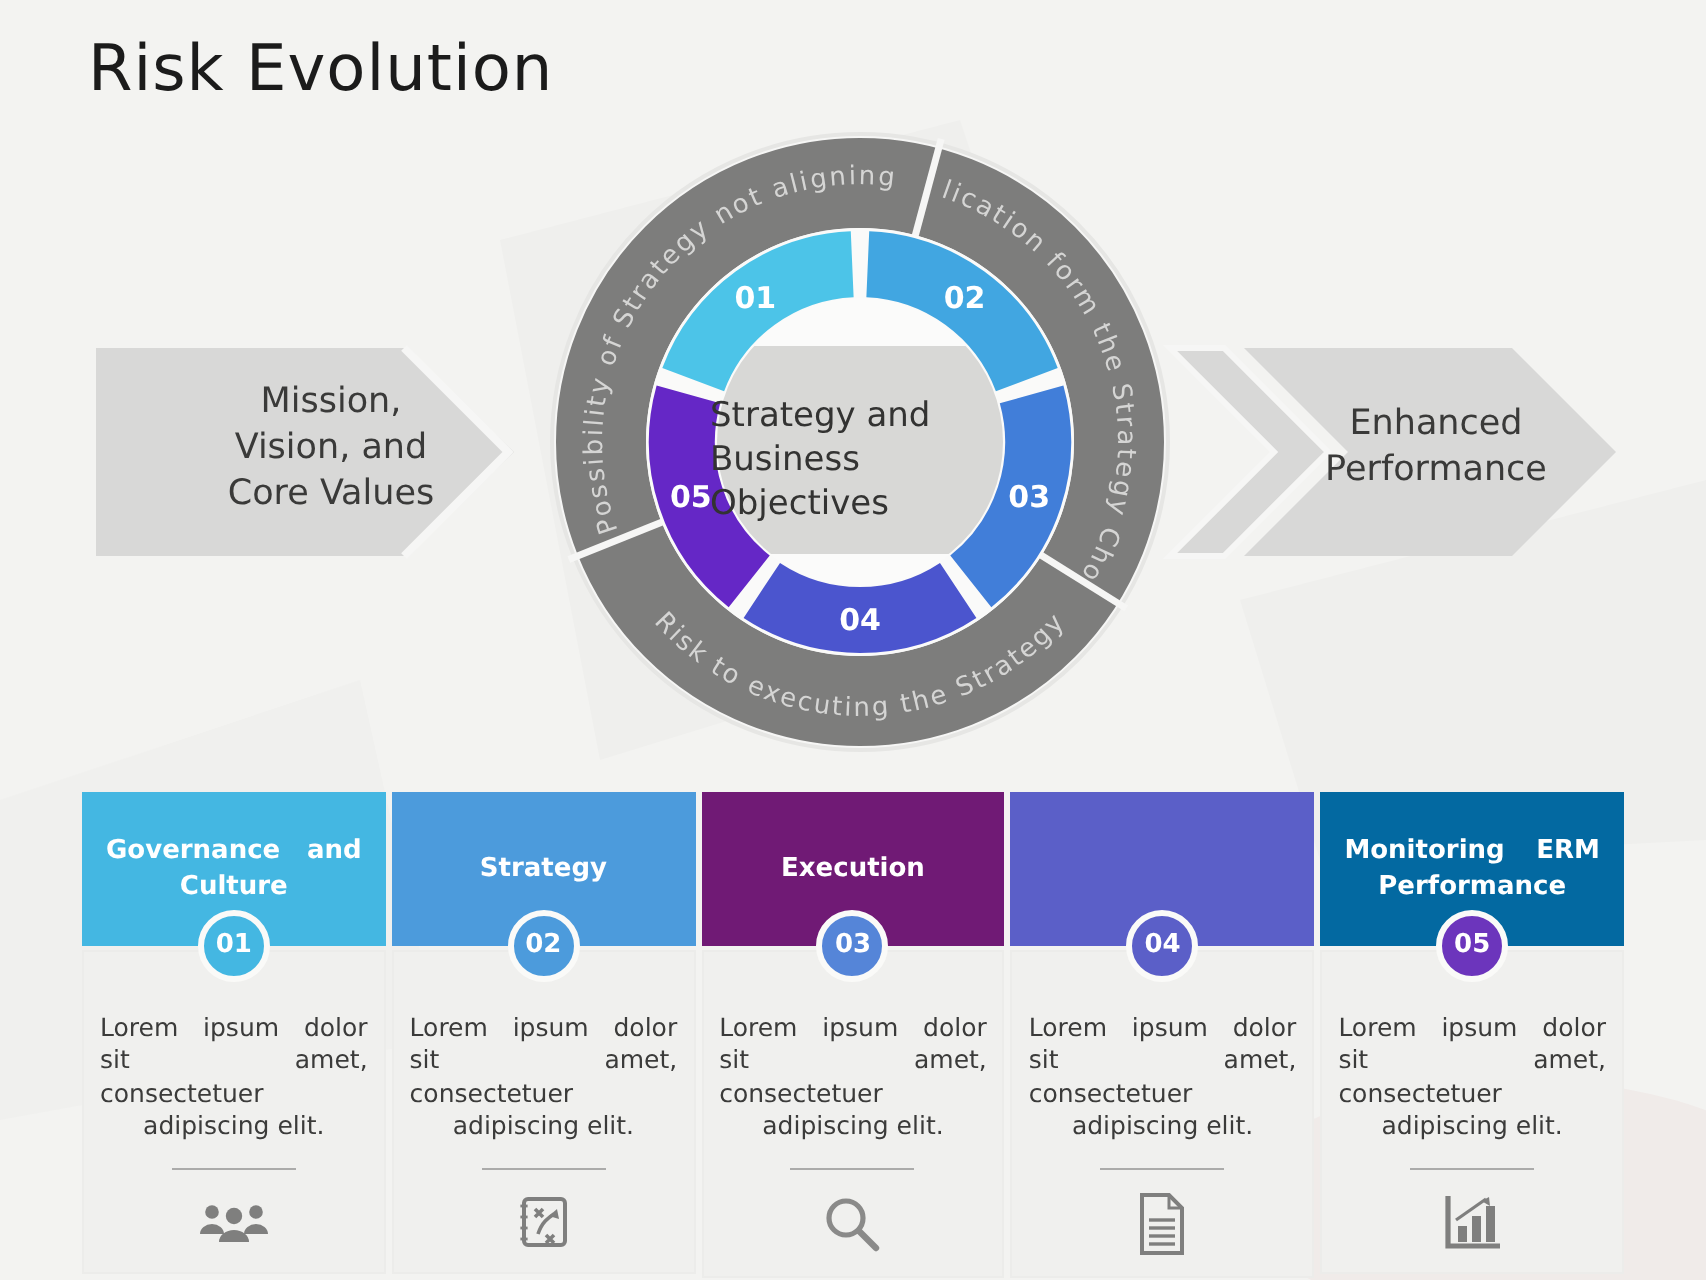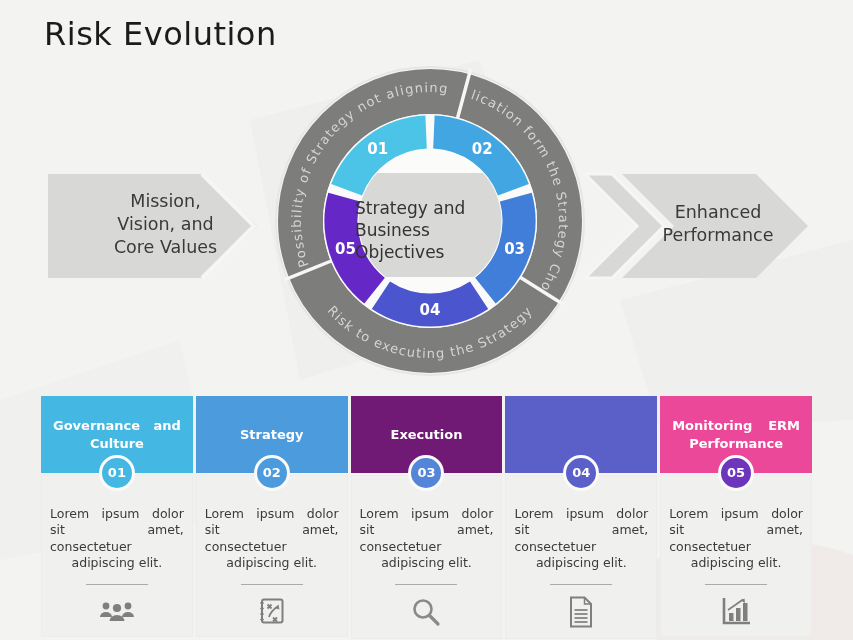--- a/index.html
+++ b/index.html
@@ -231,21 +231,21 @@
               <line x1="6.5" y1="18" x2="19.5" y2="18"></line>
             <line x1="6.5" y1="22" x2="19.5" y2="22"></line>
               <line x1="6.5" y1="26" x2="19.5" y2="26"></line>
           </g>
         </svg>
       </div>
     </div>
   </div>
 
   <div class="col">
-    <div class="col-header" style="background-color: #ec4899;">
+    <div class="col-header" style="background-color: #0369a1;">
       <span>Monitoring ERM Performance</span>
       <span class="col-badge" style="background-color: rgb(108, 53, 188);">05</span>
     </div>
     <div class="col-body">
       <p class="col-text">Lorem ipsum dolor sit amet, consectetuer adipiscing elit.</p>
       <div class="col-divider"></div>
       <div class="col-icon">
         <svg width="32" height="30" viewBox="0 0 32 30">
           <path d="M4,2 V27 H30" fill="none" stroke="#7F7F7E" stroke-width="2.6"></path>
           <g fill="#7F7F7E">

